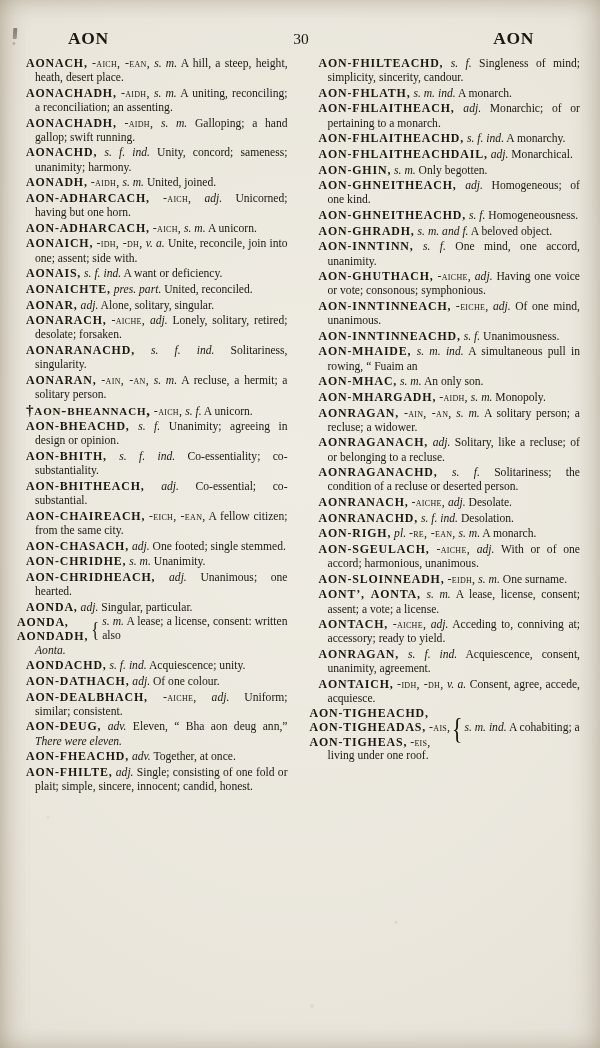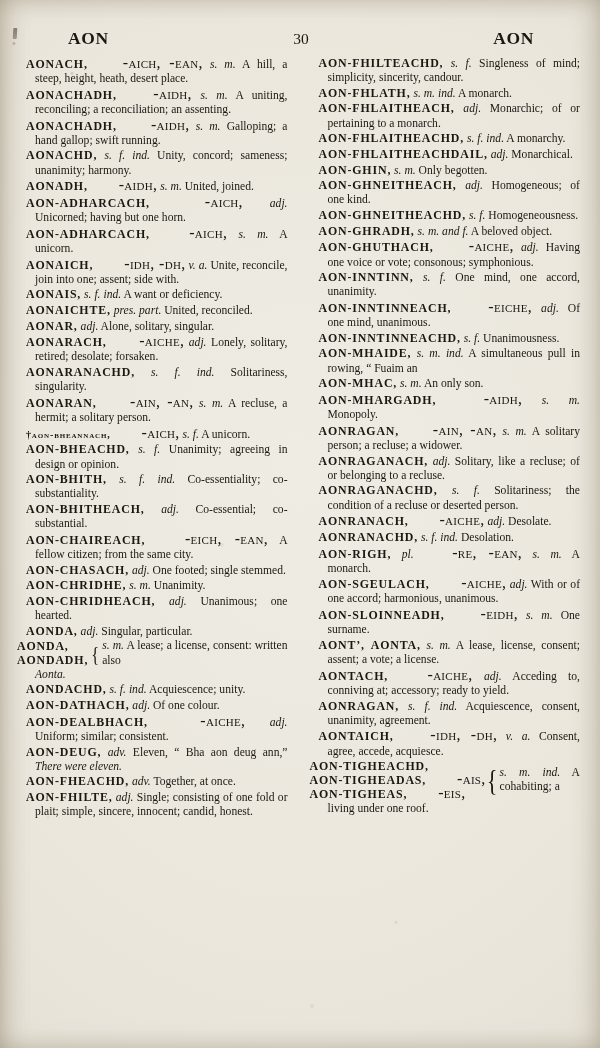--- a/index.html
+++ b/index.html
@@ -128,28 +128,27 @@
 
   
   .hw {
     font-weight: bold;
     letter-spacing: .85px;
     font-size: 11.9px;
   }
   .hw.small {           
     font-variant: small-caps;
     text-transform: lowercase;
-    font-size: 10px;
+    font-size: 15px;
   }
   
   .infl {
     font-variant: small-caps;
-    font-size: 16px;
+    font-size: 12px;
     letter-spacing: .3px;
-    margin-left: 28px;
   }
   .pos { font-style: italic; margin-top: 27px; }
   .gael { font-style: italic; }
   .tr { font-style: italic; }
   .defn { }
 
   
   .braced {
     display: grid;
     grid-template-columns: auto 14px 1fr;
@@ -243,22 +242,22 @@
     <div class="col right" id="col-right">
         <p class="entry"><span class="hw-wrap"><span class="hw">AON-FHILTEACHD,</span></span> <span class="pos">s. f.</span> <span class="defn">Singleness of mind; simplicity, sincerity, candour.</span></p>
         <p class="entry"><span class="hw-wrap"><span class="hw">AON-FHLATH,</span></span> <span class="pos">s. m. ind.</span> <span class="defn">A monarch.</span></p>
         <p class="entry"><span class="hw-wrap"><span class="hw">AON-FHLAITHEACH,</span></span> <span class="pos">adj.</span> <span class="defn">Monarchic; of or pertaining to a monarch.</span></p>
         <p class="entry"><span class="hw-wrap"><span class="hw">AON-FHLAITHEACHD,</span></span> <span class="pos">s. f. ind.</span> <span class="defn">A monarchy.</span></p>
         <p class="entry"><span class="hw-wrap"><span class="hw">AON-FHLAITHEACHDAIL,</span></span> <span class="pos">adj.</span> <span class="defn">Monarchical.</span></p>
         <p class="entry"><span class="hw-wrap"><span class="hw">AON-GHIN,</span></span> <span class="pos">s. m.</span> <span class="defn">Only begotten.</span></p>
         <p class="entry"><span class="hw-wrap"><span class="hw">AON-GHNEITHEACH,</span></span> <span class="pos">adj.</span> <span class="defn">Homogeneous; of one kind.</span></p>
         <p class="entry"><span class="hw-wrap"><span class="hw">AON-GHNEITHEACHD,</span></span> <span class="pos">s. f.</span> <span class="defn">Homogeneousness.</span></p>
         <p class="entry"><span class="hw-wrap"><span class="hw">AON-GHRADH,</span></span> <span class="pos">s. m. and f.</span> <span class="defn">A beloved object.</span></p>
+        <p class="entry"><span class="hw-wrap"><span class="hw">AON-INNTINN,</span></span> <span class="pos">s. f.</span> <span class="defn">One mind, one accord, unanimity.</span></p>
         <p class="entry"><span class="hw-wrap"><span class="hw">AON-GHUTHACH,</span></span> <span class="infl">-aiche,</span> <span class="pos">adj.</span> <span class="defn">Having one voice or vote; consonous; symphonious.</span></p>
-        <p class="entry"><span class="hw-wrap"><span class="hw">AON-INNTINN,</span></span> <span class="pos">s. f.</span> <span class="defn">One mind, one accord, unanimity.</span></p>
         <p class="entry"><span class="hw-wrap"><span class="hw">AON-INNTINNEACH,</span></span> <span class="infl">-eiche,</span> <span class="pos">adj.</span> <span class="defn">Of one mind, unanimous.</span></p>
         <p class="entry"><span class="hw-wrap"><span class="hw">AON-INNTINNEACHD,</span></span> <span class="pos">s. f.</span> <span class="defn">Unanimousness.</span></p>
         <p class="entry"><span class="hw-wrap"><span class="hw">AON-MHAIDE,</span></span> <span class="pos">s. m. ind.</span> <span class="defn">A simultaneous pull in rowing, “ Fuaim an</span></p>
         <p class="entry"><span class="hw-wrap"><span class="hw">AON-MHAC,</span></span> <span class="pos">s. m.</span> <span class="defn">An only son.</span></p>
         <p class="entry"><span class="hw-wrap"><span class="hw">AON-MHARGADH,</span></span> <span class="infl">-aidh,</span> <span class="pos">s. m.</span> <span class="defn">Monopoly.</span></p>
         <p class="entry"><span class="hw-wrap"><span class="hw">AONRAGAN,</span></span> <span class="infl">-ain, -an,</span> <span class="pos">s. m.</span> <span class="defn">A solitary person; a recluse; a widower.</span></p>
         <p class="entry"><span class="hw-wrap"><span class="hw">AONRAGANACH,</span></span> <span class="pos">adj.</span> <span class="defn">Solitary, like a recluse; of or belonging to a recluse.</span></p>
         <p class="entry"><span class="hw-wrap"><span class="hw">AONRAGANACHD,</span></span> <span class="pos">s. f.</span> <span class="defn">Solitariness; the condition of a recluse or deserted person.</span></p>
         <p class="entry"><span class="hw-wrap"><span class="hw">AONRANACH,</span></span> <span class="infl">-aiche,</span> <span class="pos">adj.</span> <span class="defn">Desolate.</span></p>
         <p class="entry"><span class="hw-wrap"><span class="hw">AONRANACHD,</span></span> <span class="pos">s. f. ind.</span> <span class="defn">Desolation.</span></p>

